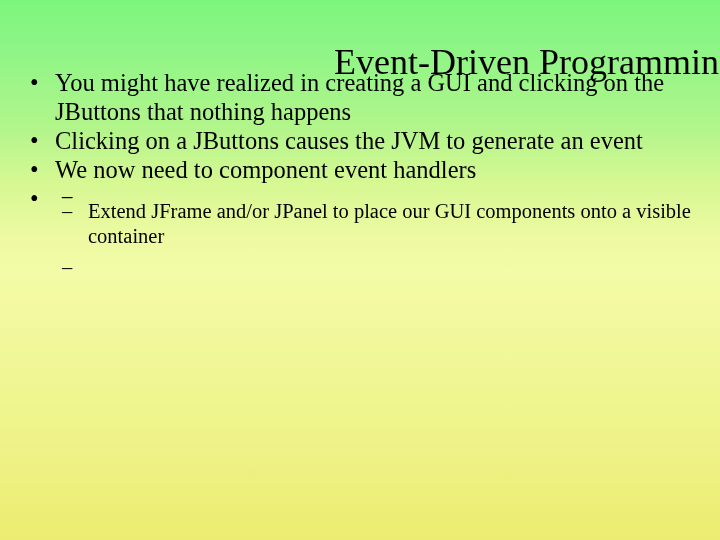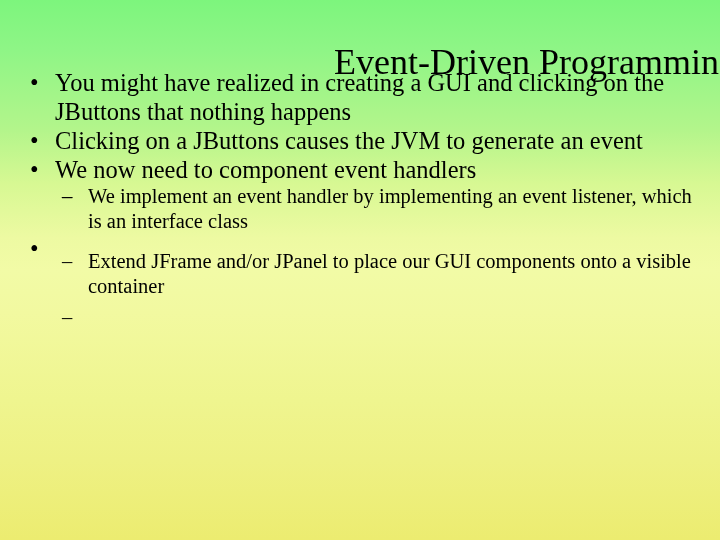--- a/index.html
+++ b/index.html
@@ -132,21 +132,20 @@
         <span class="text">We now need to component event handlers</span>
       </li>
 
       <li style="list-style:none;">
         <ul class="level2 sublist-gap-before group-gap-after">
           <li class="bullet2">
             <span class="marker">–</span>
           </li>
           <li class="bullet2">
             <span class="marker">–</span>
-            <span class="text">We implement an event handler by implementing an event listener, which is an interface class</span>
           </li>
         </ul>
       </li>
 
       <li class="bullet1 group-gap-before">
         <span class="marker">•</span>
       </li>
 
       <li style="list-style:none;">
         <ul class="level2" style="margin-top:15px;">

